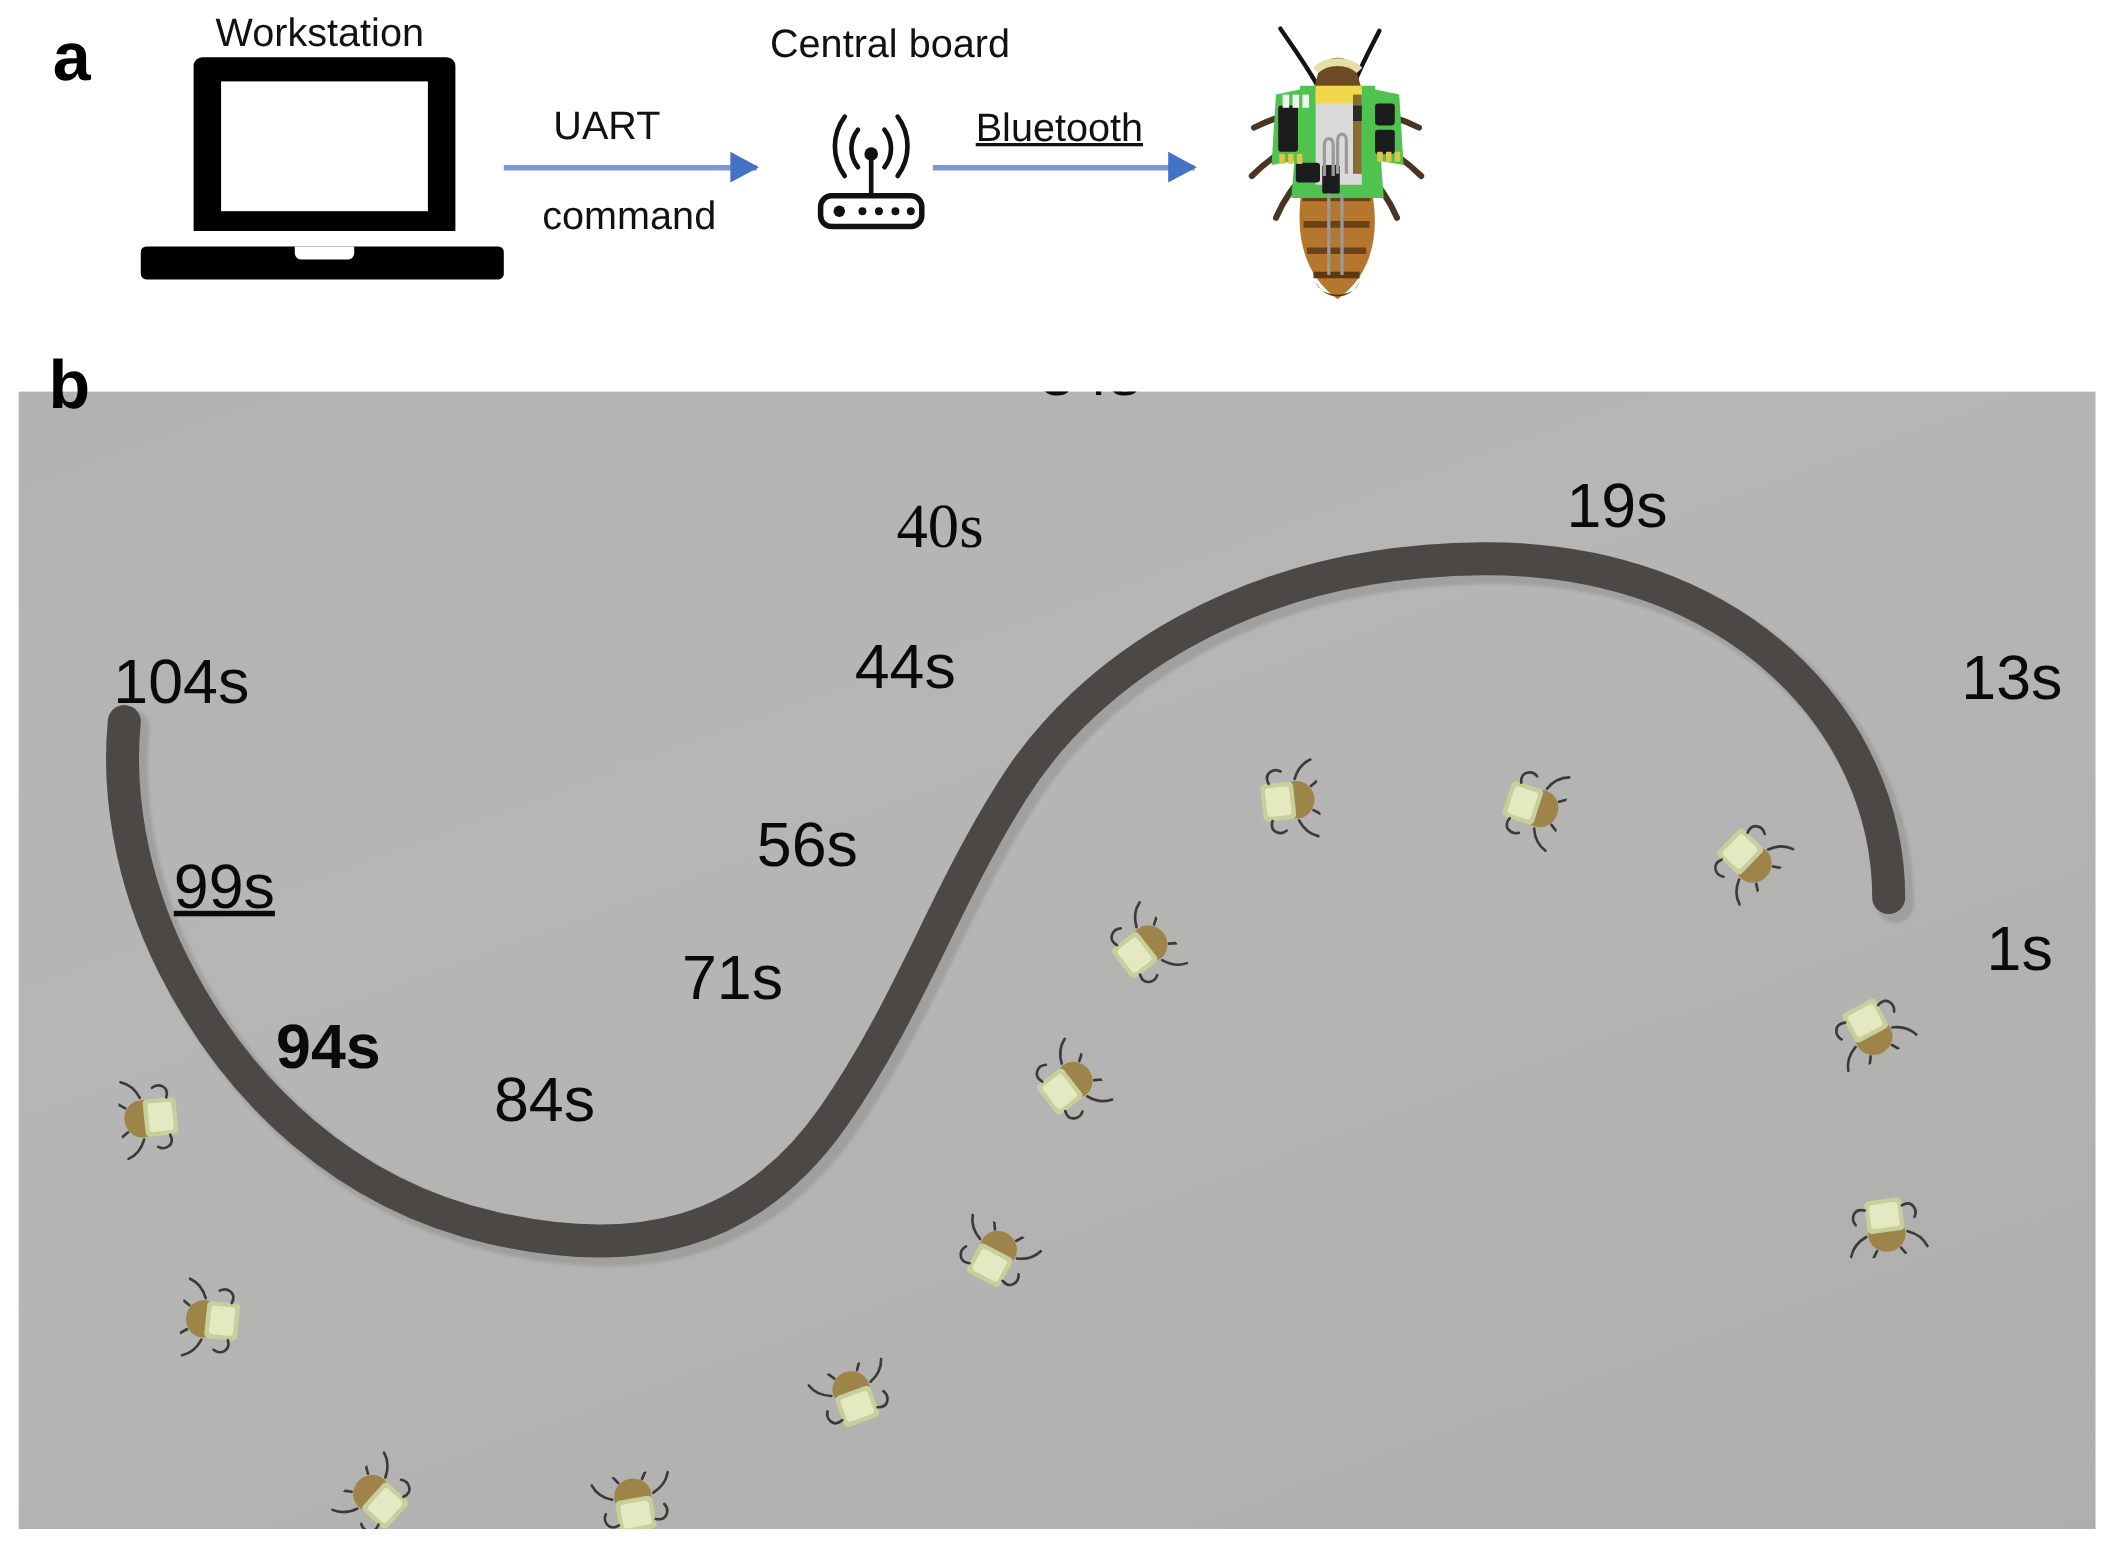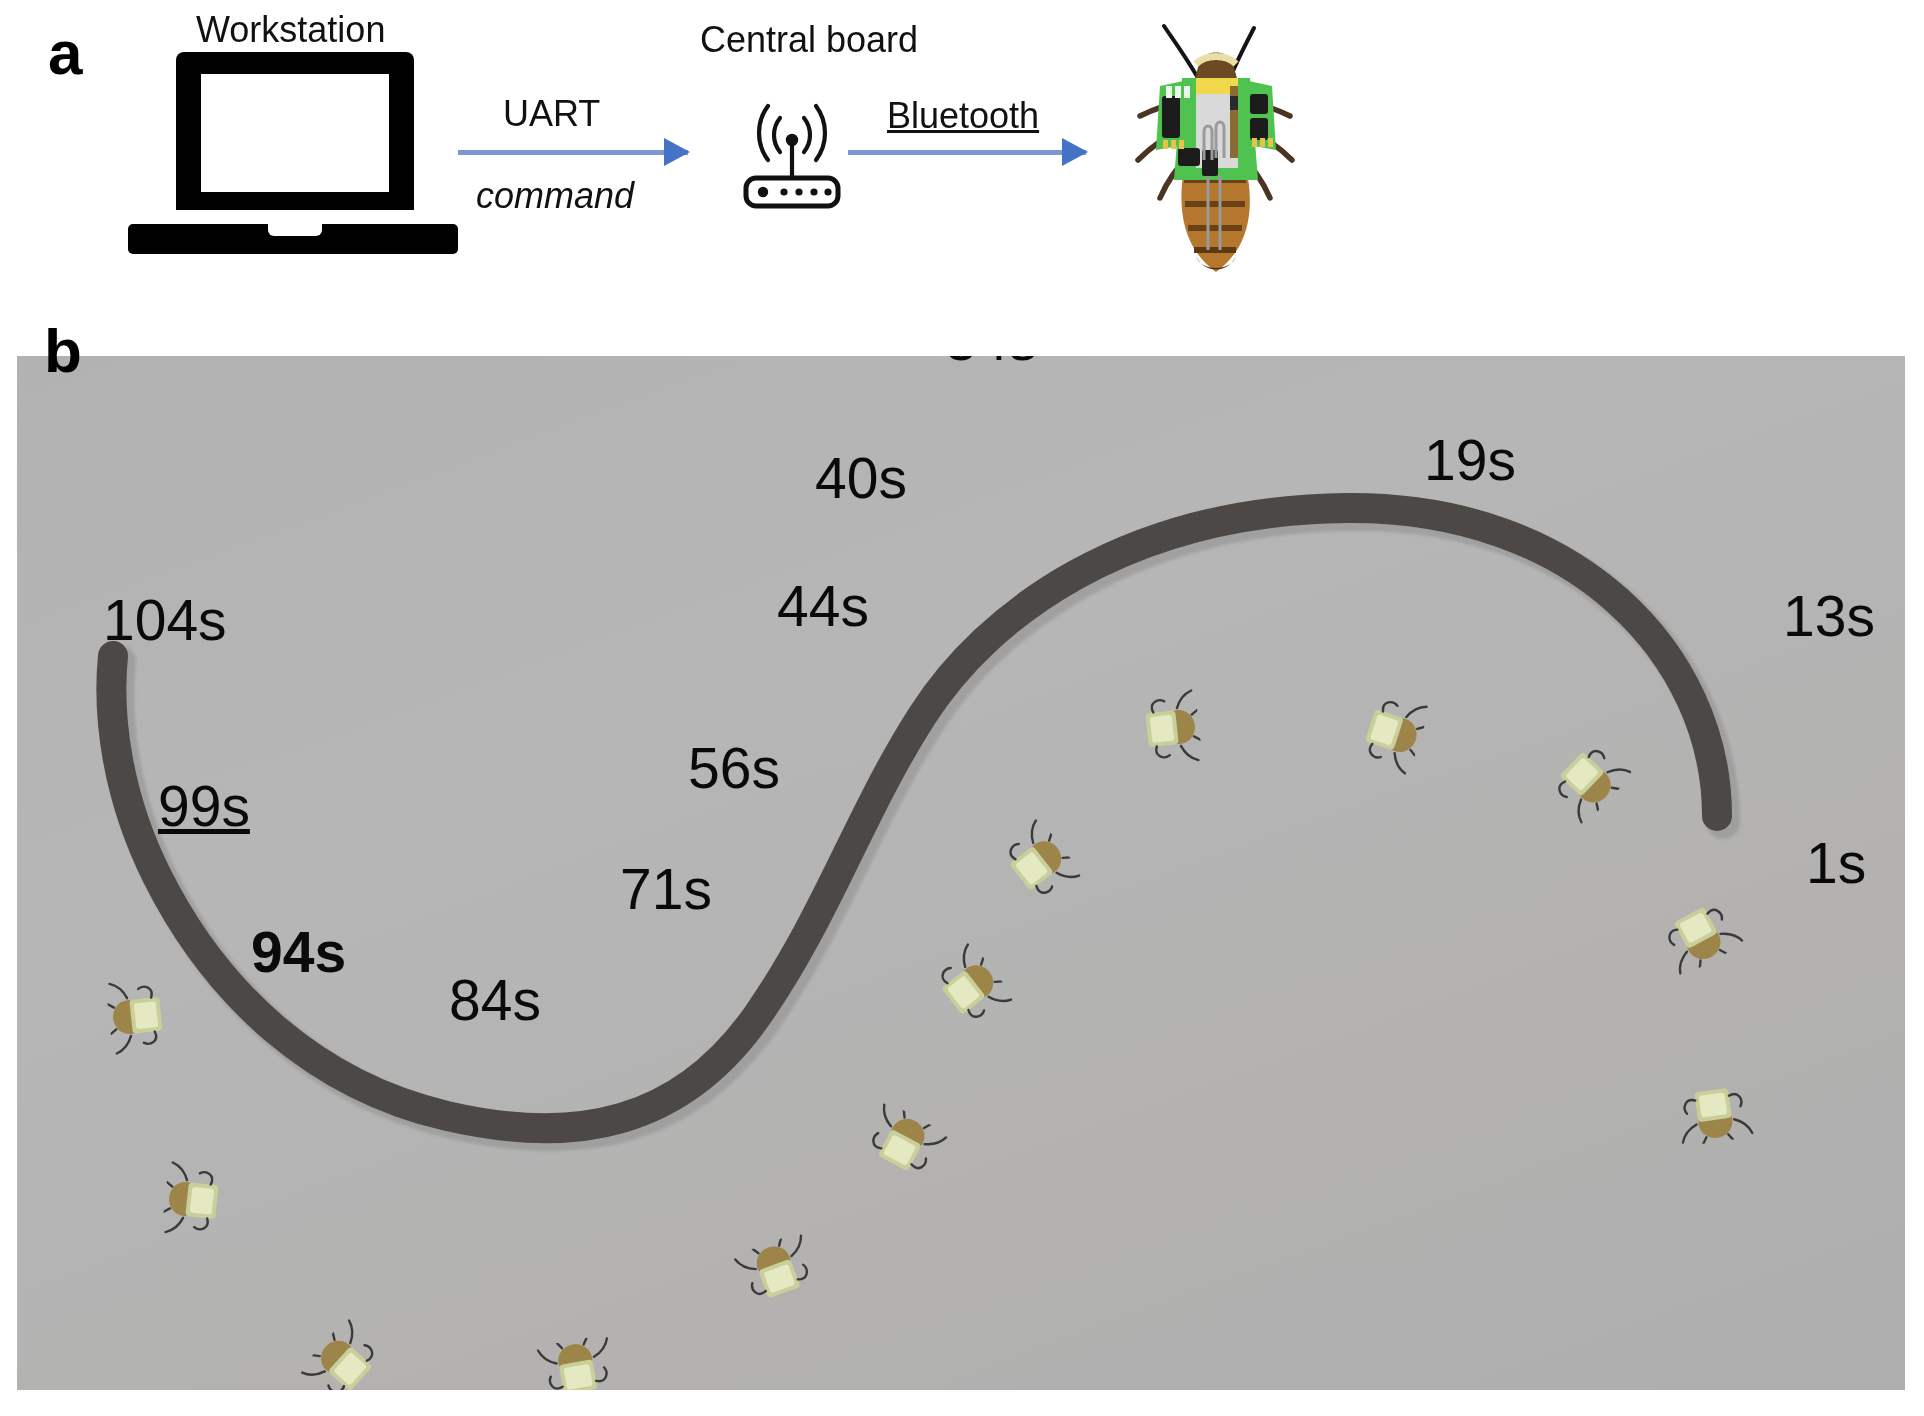--- a/index.html
+++ b/index.html
@@ -85,21 +85,21 @@
     position: absolute;
     right: -2px; top: -12px;
     border-left: 26px solid #4472c4;
     border-top: 14px solid transparent;
     border-bottom: 14px solid transparent;
   }
   #arrow-uart { left: 458px; top: 150px; width: 230px; }
   #arrow-bt   { left: 848px; top: 150px; width: 238px; }
 
   #uart-label    { left: 503px; top: 96px; }
-  #command-label { left: 476px; top: 178px; font-style: italic; }
+  #command-label { left: 493px; top: 178px; }
   #bluetooth-label { left: 887px; top: 98px; text-decoration: underline; }
 
   
   #router-icon {
     position: absolute;
     left: 728px; top: 96px;
     width: 128px; height: 118px;
   }
   #router-icon svg { display: block; }
 
@@ -505,21 +505,21 @@
           </g>
         </g>
       </svg>
   </div>
 
   <div class="time-label" style="left:928px;top:-44px;">34s</div>
   <div class="time-label" style="left:1123px;top:-56px;">26s</div>
   <div class="time-label" style="left:1407px;top:76px;">19s</div>
   <div class="time-label" style="left:1766px;top:232px;">13s</div>
   <div class="time-label" style="left:1789px;top:479px;">1s</div>
-  <div class="time-label" style="left:798px;top:94px;">40s</div>
+  <div class="time-label" style="left:798px;top:94px;font-family:Liberation Serif, serif;">40s</div>
   <div class="time-label" style="left:731px;top:222px;margin-left:29px;">44s</div>
   <div class="time-label" style="left:671px;top:384px;">56s</div>
   <div class="time-label" style="left:603px;top:505px;">71s</div>
   <div class="time-label" style="left:432px;top:616px;">84s</div>
   <div class="time-label" style="left:234px;top:568px;font-weight:bold;">94s</div>
   <div class="time-label" style="left:141px;top:422px;text-decoration:underline;">99s</div>
   <div class="time-label" style="left:86px;top:236px;">104s</div>
 </div>
 
 <div class="panel-letter" id="panel-b-letter">b</div>

